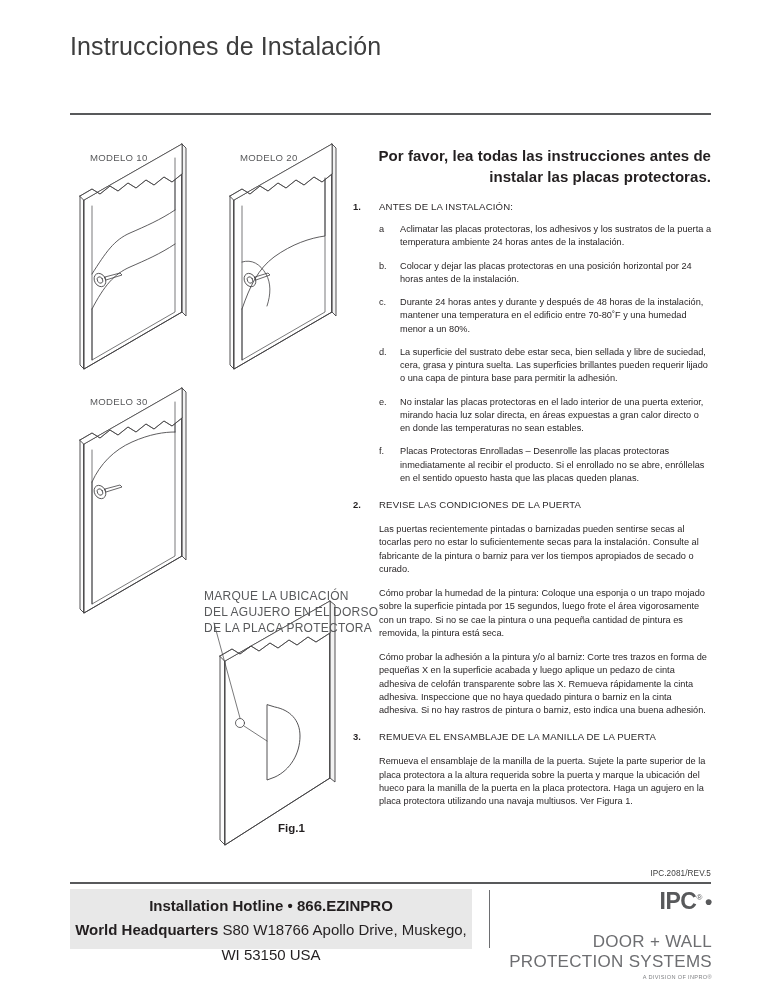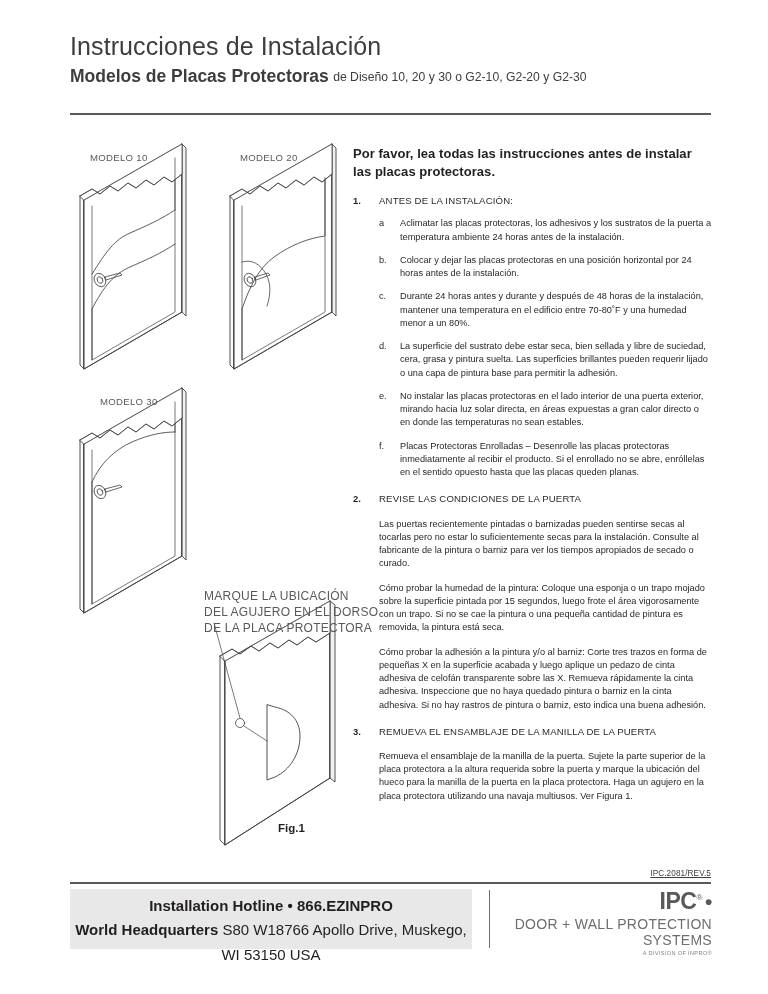--- a/index.html
+++ b/index.html
@@ -66,21 +66,21 @@
     position: absolute;
     font-size: 9.6px;
     font-weight: 400;
     color: #58595b;
     letter-spacing: 0.3px;
     white-space: nowrap;
     padding-left: 20px;
   }
   #label-m10 { left: 8px;   top: 18px; }
   #label-m20 { left: 158px; top: 18px; }
-  #label-m30 { left: 18px;  top: 262px; }
+  #label-m30 { left: 8px;  top: 262px; }
   #callout-text {
     position: absolute;
     left: 142px;
     top: 455px;
     font-size: 12px;
     line-height: 1.32;
     color: #58595b;
     letter-spacing: 0.25px;
     white-space: nowrap;
   }
@@ -99,24 +99,25 @@
     position: absolute;
     left: 353px;
     top: 145px;
     width: 358px;
     font-size: 9.2px;
     line-height: 1.42;
     color: #231f20;
   }
   .lead {
     font-weight: bold;
-    font-size: 13px;
+    font-size: 15px;
     line-height: 1.4;
     margin-bottom: 11px;
     letter-spacing: 0.05px;
+    text-align: right;
   }
   .num-item {
     position: relative;
     padding-left: 26px;
     margin-top: 13px;
   }
   .num-item > .num {
     position: absolute;
     left: 0;
     top: 0;
@@ -150,21 +151,20 @@
   }
 
   
   #doc-code {
     position: absolute;
     right: 57px;
     top: 869px;
     font-size: 8.2px;
     color: #3d3d3d;
     letter-spacing: 0.1px;
-    text-decoration: underline;
   }
   #footer-rule {
     position: absolute;
     left: 70px;
     top: 882px;
     width: 641px;
     height: 2px;
     background: #58595b;
   }
   #footer-box {
@@ -213,41 +213,37 @@
   #logo-ipc .reg {
     font-size: 8px;
     vertical-align: super;
     font-weight: normal;
   }
   #logo-ipc .dot {
     font-size: 21px;
     margin-left: 3px;
   }
   #logo-tagline {
-    font-size: 14px;
+    font-size: 17px;
     letter-spacing: 0.3px;
-    margin-top: 3px;
+    margin-top: 19px;
     color: #6d6e71;
   }
   #logo-division {
     font-size: 5.6px;
     letter-spacing: 0.35px;
     margin-top: 2px;
     color: #808285;
   }
 </style>
 </head>
 <body>
 
 <div id="header">
   <div id="doc-title">Instrucciones de Instalación</div>
-  <div id="subtitle-row">
-    <span id="doc-subtitle">Modelos de Placas Protectoras</span>
-    <span id="doc-subtitle-small">de Diseño 10, 20 y 30 o G2-10, G2-20 y G2-30</span>
-  </div>
 </div>
 <div id="header-rule"></div>
 
 <div id="left-col">
 
   <svg width="296" height="730" viewBox="0 0 296 730">
     <g fill="none" stroke="#414042" stroke-width="0.9" stroke-linejoin="round" stroke-linecap="round">
 
       <g>
 

